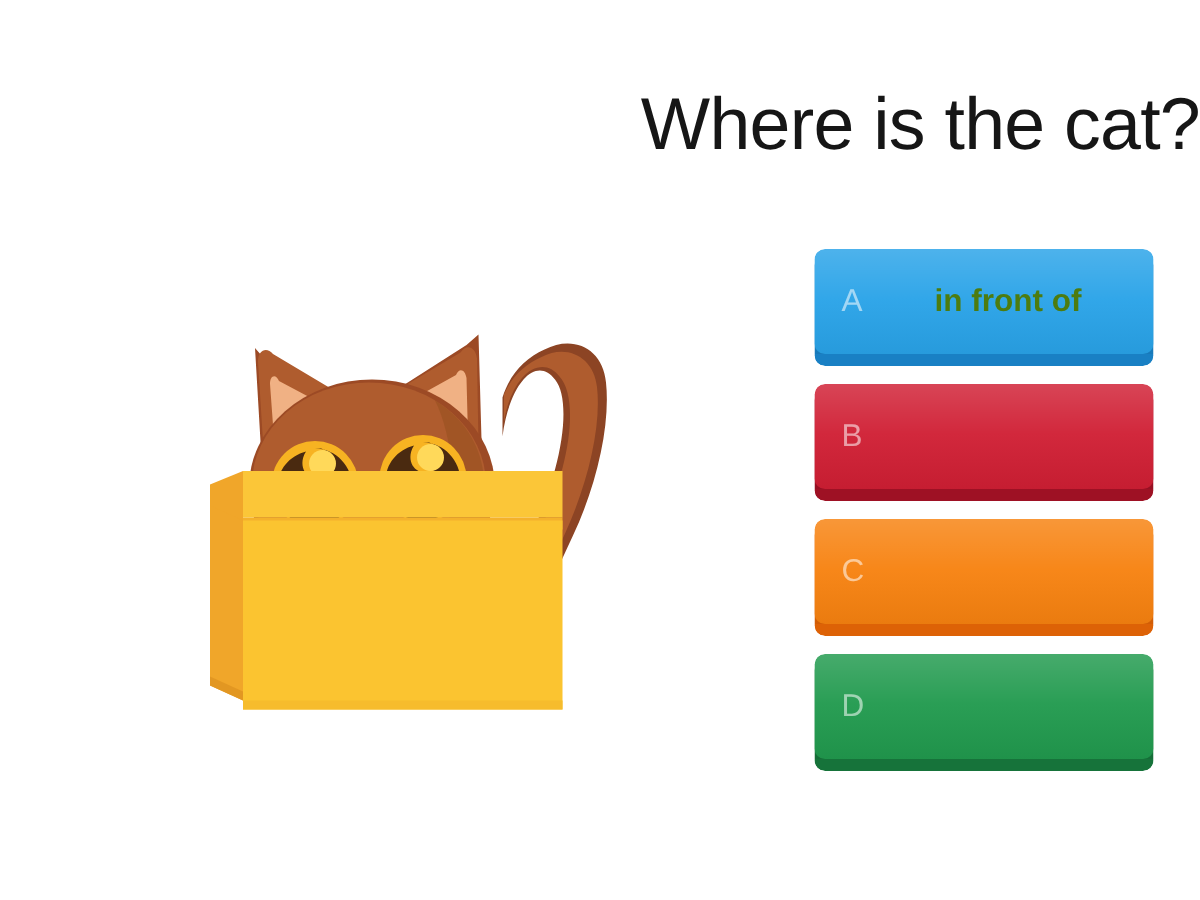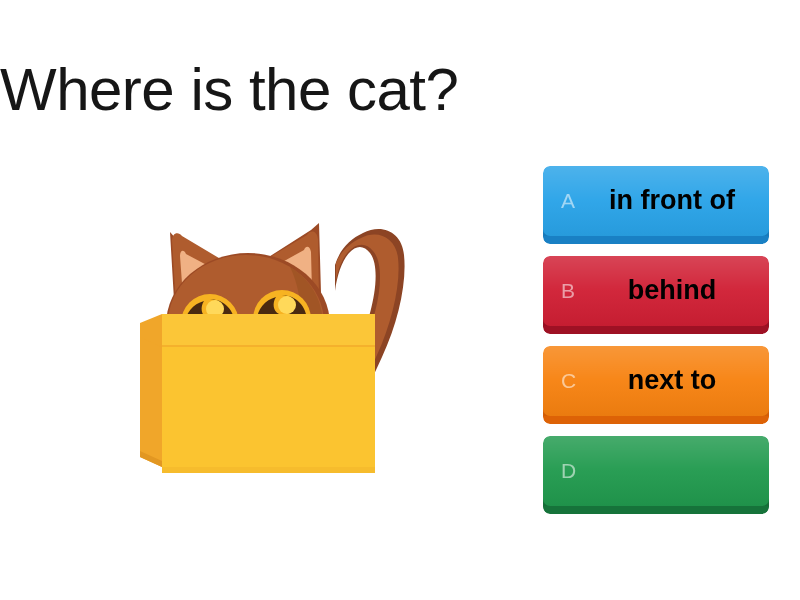--- a/index.html
+++ b/index.html
@@ -24,22 +24,22 @@
     height: 600px;
     background: #ffffff;
   }
 
   
   #question-title {
     position: absolute;
     left: 0;
     top: 58px;
     width: 800px;
-    text-align: left;
-    font-size: 60px;
+    text-align: right;
+    font-size: 49px;
     line-height: 1.05;
     font-weight: 500;
     color: #161616;
     letter-spacing: -0.5px;
     white-space: nowrap;
   }
 
   
   #illustration {
     position: absolute;
@@ -114,23 +114,23 @@
   .answer-btn .btn-label {
     position: absolute;
     left: 44px;
     top: 0;
     width: 170px;
     height: 70px;
     display: flex;
     align-items: center;
     justify-content: center;
     text-align: right;
-    font-size: 27px;
+    font-size: 21px;
     font-weight: bold;
-    color: #000000;
+    color: #4d7c0f;
     line-height: 1.08;
     z-index: 4;
     padding: 0 4px;
     box-sizing: border-box;
   }
 </style>
 </head>
 <body>
 
 <div id="slide" style="background: rgb(255, 255, 255);">
@@ -246,29 +246,27 @@
       <div class="btn-gloss"></div>
       <div class="btn-letter">A</div>
       <div class="btn-label">in front of</div>
     </div>
 
     <div class="answer-btn">
       <div class="btn-shadow" style="background: rgb(158, 17, 36);"></div>
       <div class="btn-face" style="background: rgb(208, 31, 52);"></div>
       <div class="btn-gloss"></div>
       <div class="btn-letter">B</div>
-      <div class="btn-label">behind</div>
     </div>
 
     <div class="answer-btn">
       <div class="btn-shadow" style="background: rgb(221, 98, 6);"></div>
       <div class="btn-face" style="background: rgb(247, 130, 16);"></div>
       <div class="btn-gloss"></div>
       <div class="btn-letter">C</div>
-      <div class="btn-label">next to</div>
     </div>
 
     <div class="answer-btn">
       <div class="btn-shadow" style="background: rgb(22, 115, 58);"></div>
       <div class="btn-face" style="background: rgb(33, 154, 78);"></div>
       <div class="btn-gloss"></div>
       <div class="btn-letter">D</div>
     </div>
 
   </div>

